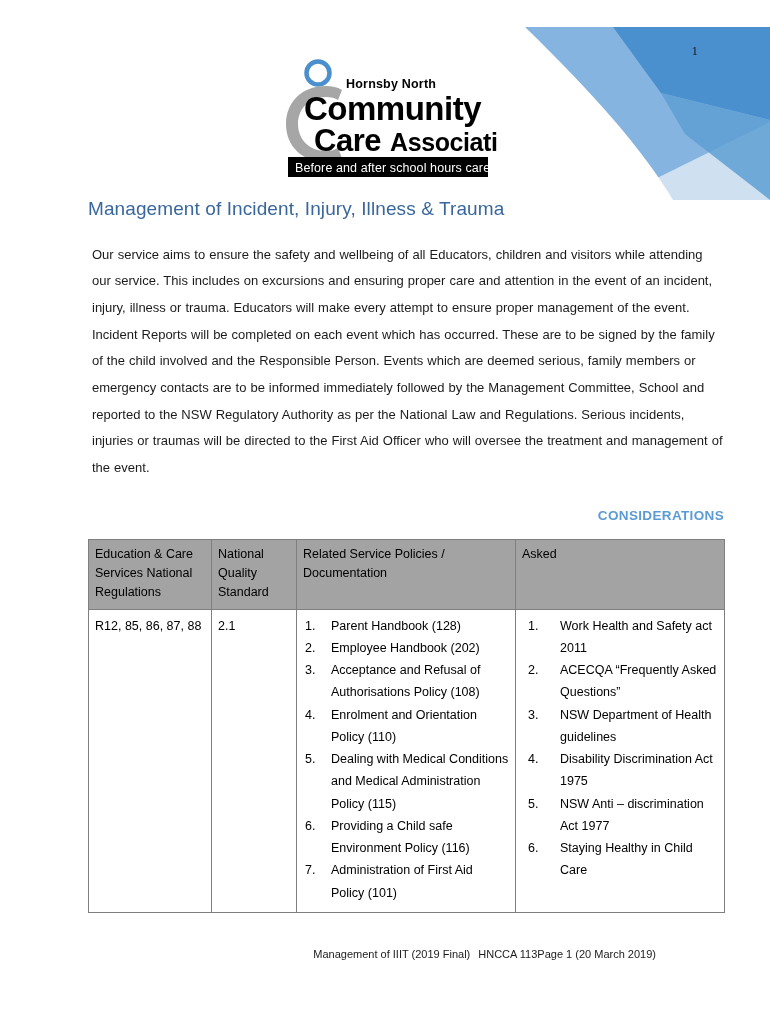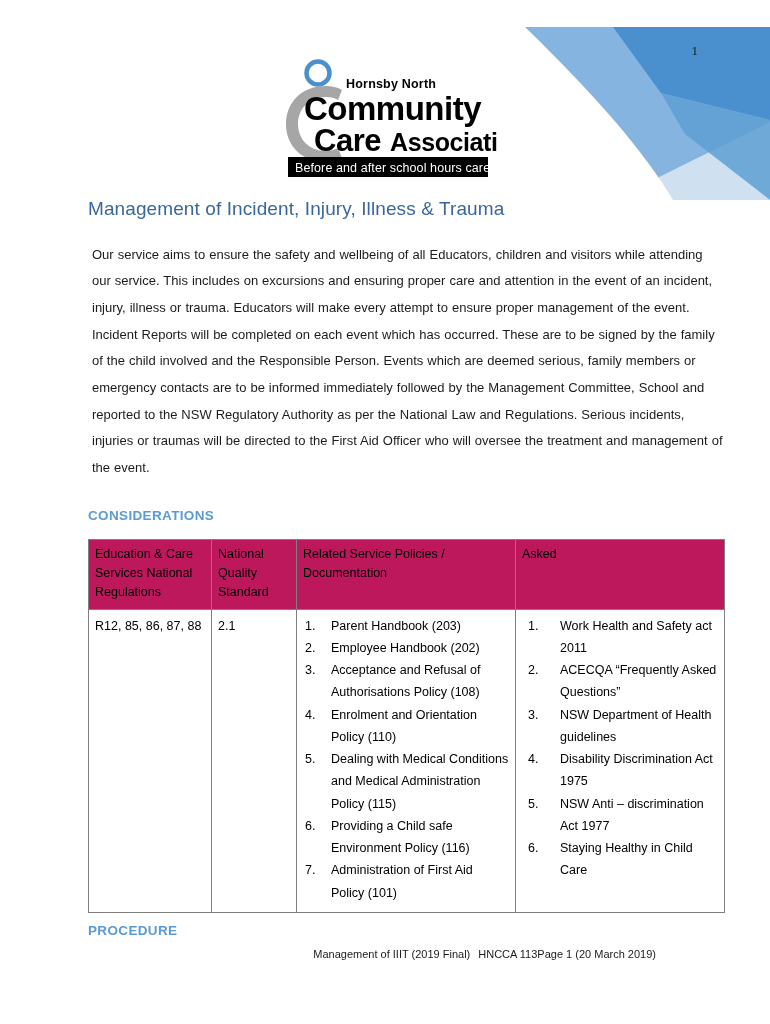--- a/index.html
+++ b/index.html
@@ -74,41 +74,41 @@
 
   #policy-paragraph {
     font-size: 13px;
     line-height: 2.05;
     color: #1b1b1b;
     margin: 0 0 26px 4px;
     text-align: left;
     word-spacing: 0.4px;
   }
 
-  #considerations-heading { margin-top: 4px; margin-bottom: 16px; }
+  #considerations-heading { margin-top: 4px; margin-bottom: 16px; text-align: right; }
 
   
   #considerations-table {
     border-collapse: collapse;
     width: 636px;
     table-layout: fixed;
     margin: 0 0 10px 0;
   }
   #considerations-table td,
   #considerations-table th {
     border: 1px solid #7f7f7f;
     vertical-align: top;
     padding: 5px 6px 8px 6px;
     font-size: 12.5px;
     line-height: 1.78;
     text-align: left;
     font-weight: normal;
   }
   #considerations-table thead th {
-    background: #be185d;
+    background: #a3a3a3;
     color: #000000;
     line-height: 1.55;
     padding-bottom: 6px;
   }
   .col-regs     { width: 123px; }
   .col-nqs      { width: 85px; }
   .col-policies { width: 219px; }
   .col-other    { width: 209px; }
 
   .num-list {
@@ -209,21 +209,21 @@
         <th>Related Service Policies / Documentation</th>
         <th>Asked</th>
       </tr>
     </thead>
     <tbody>
       <tr>
         <td>R12, 85, 86, 87, 88</td>
         <td>2.1</td>
         <td>
           <ol class="num-list" id="related-policies-list">
-              <li><span class="marker">1.</span><span>Parent Handbook (203)</span></li>
+              <li><span class="marker">1.</span><span>Parent Handbook (128)</span></li>
               <li><span class="marker">2.</span><span>Employee Handbook (202)</span></li>
               <li><span class="marker">3.</span><span>Acceptance and Refusal of Authorisations Policy (108)</span></li>
               <li><span class="marker">4.</span><span>Enrolment and Orientation Policy (110)</span></li>
               <li><span class="marker">5.</span><span>Dealing with Medical Conditions and Medical Administration Policy (115)</span></li>
               <li><span class="marker">6.</span><span>Providing a Child safe Environment Policy (116)</span></li>
               <li><span class="marker">7.</span><span>Administration of First Aid Policy (101)</span></li>
             </ol>
         </td>
         <td>
           <ol class="num-list wide-marker" id="other-items-list">
@@ -232,20 +232,19 @@
               <li><span class="marker">3.</span><span>NSW Department of Health guidelines</span></li>
               <li><span class="marker">4.</span><span>Disability Discrimination Act 1975</span></li>
               <li><span class="marker">5.</span><span>NSW Anti – discrimination Act 1977</span></li>
               <li><span class="marker">6.</span><span>Staying Healthy in Child Care</span></li>
             </ol>
         </td>
       </tr>
     </tbody>
   </table>
 
-  <h2 class="section-heading" id="procedure-heading">PROCEDURE</h2>
 </div>
 
 <div id="page-footer">
   <span id="footer-left">Management of IIIT (2019 Final)</span>
   <span id="footer-center">HNCCA 113</span>
   <span id="footer-right">Page 1 (20 March 2019)</span>
 </div>
 
 </body></html>

